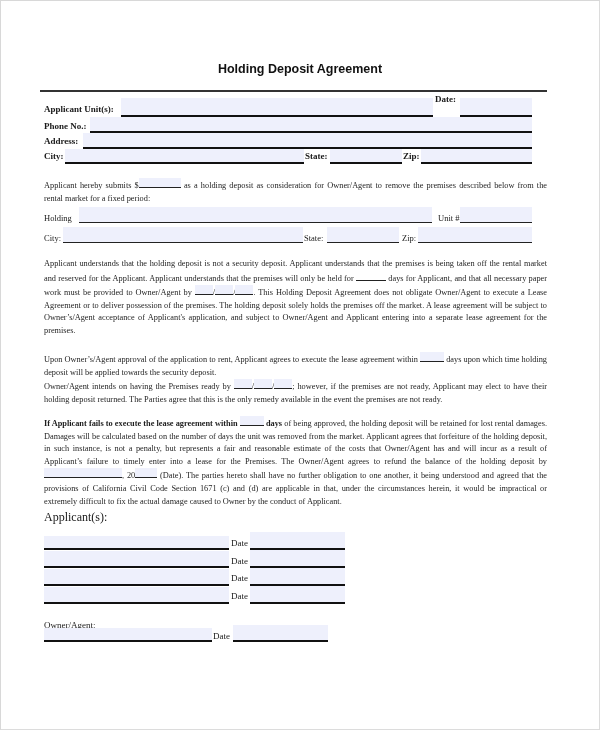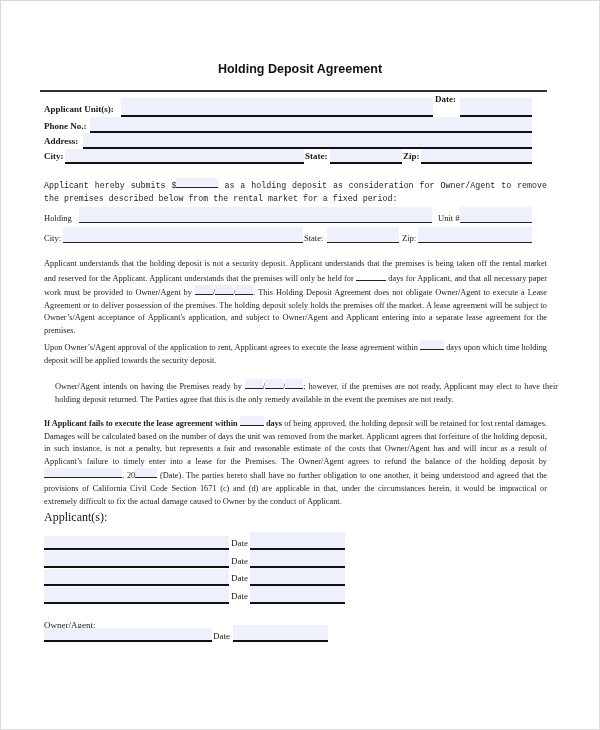--- a/index.html
+++ b/index.html
@@ -70,21 +70,21 @@
 <div class="lbl" style="left:44px;top:151px;">City:</div>
 <input class="fld" style="left: 65px; top: 149px; width: 239px; height: 13px;" value="">
 <div class="uline thick" style="left:65px;top:162px;width:239px;"></div>
 <div class="lbl" style="left:305px;top:151px;">State:</div>
 <input class="fld" style="left: 330px; top: 149px; width: 72px; height: 13px;" value="">
 <div class="uline thick" style="left:330px;top:162px;width:72px;"></div>
 <div class="lbl" style="left:403px;top:151px;">Zip:</div>
 <input class="fld" style="left: 421px; top: 149px; width: 111px; height: 13px;" value="">
 <div class="uline thick" style="left:421px;top:162px;width:111px;"></div>
 
-<div class="para" style="top:178px;font-family:Liberation Mono, monospace;">
+<div class="para" style="top:178px;">
   <span>Applicant hereby submits $</span><span class="blank" style="width:42px;"></span><span> as a holding deposit as consideration for Owner/Agent to remove the premises described below from the rental market for a fixed period:</span>
 </div>
 
 <div class="lbln" style="left:44px;top:213px;">Holding</div>
 <input class="fld" style="left: 79px; top: 207px; width: 353px; height: 16px;" value="">
 <div class="uline" style="left:79px;top:222px;width:353px;"></div>
 <div class="lbln" style="left:438px;top:213px;font-family:Liberation Serif, serif;">Unit #</div>
 <input class="fld" style="left: 460px; top: 207px; width: 72px; height: 16px;" value="">
 <div class="uline" style="left:460px;top:222px;width:72px;"></div>
 
@@ -95,25 +95,25 @@
 <input class="fld" style="left: 327px; top: 227px; width: 72px; height: 16px;" value="">
 <div class="uline" style="left:327px;top:242px;width:72px;"></div>
 <div class="lbln" style="left:402px;top:233px;">Zip:</div>
 <input class="fld" style="left: 418px; top: 227px; width: 114px; height: 16px;" value="">
 <div class="uline" style="left:418px;top:242px;width:114px;"></div>
 
 <div class="para" style="top:258px;">
   <span>Applicant understands that the holding deposit is not a security deposit.  Applicant understands that the premises is being taken off the rental market and reserved for the Applicant.  Applicant understands that the premises will only be held for </span><span class="blank plain" style="width:30px;"></span><span> days for Applicant, and that all necessary paper work must be provided to Owner/Agent by </span><span class="blank" style="width:18px;"></span><span>/</span><span class="blank" style="width:18px;"></span><span>/</span><span class="blank" style="width:18px;"></span><span>.  This Holding Deposit Agreement does not obligate Owner/Agent to execute a Lease Agreement or to deliver possession of the premises.  The holding deposit solely holds the premises off the market.  A lease agreement will be subject to Owner’s/Agent acceptance of Applicant's application, and subject to Owner/Agent and Applicant entering into a separate lease agreement for the premises.</span>
 </div>
 
-<div class="para" style="top:340px;">
+<div class="para" style="top:352px;">
   <span>Upon Owner’s/Agent approval of the application to rent, Applicant agrees to execute the lease agreement within </span><span class="blank" style="width:24px;"></span><span> days upon which time holding deposit will be applied towards the security deposit.</span>
 </div>
 
-<div class="para" style="top:379px;margin-left:11px;">
+<div class="para" style="top:379px;">
   <span>Owner/Agent intends on having the Premises ready by </span><span class="blank" style="width:18px;"></span><span>/</span><span class="blank" style="width:18px;"></span><span>/</span><span class="blank" style="width:18px;"></span><span>; however, if the premises are not ready, Applicant may elect to have their holding deposit returned.  The Parties agree that this is the only remedy available in the event the premises are not ready.</span>
 </div>
 
 <div class="para" style="top:416px;">
   <b>If Applicant fails to execute the lease agreement within </b><span class="blank" style="width:24px;"></span><b> days</b><span> of being approved, the holding deposit will be retained for lost rental damages.  Damages will be calculated based on the number of days the unit was removed from the market.    Applicant agrees that forfeiture of the holding deposit, in such instance, is not a penalty, but represents a fair and reasonable estimate of the costs that Owner/Agent has and will incur as a result of Applicant’s failure to timely enter into a lease for the Premises. The Owner/Agent agrees to refund the balance of the holding deposit by </span><span class="blank" style="width:78px;"></span><span>, 20</span><span class="blank" style="width:22px;"></span><span> (Date).  The parties hereto shall have no further obligation to one another, it being understood and agreed that the provisions of California Civil Code Section 1671 (c) and (d) are applicable in that, under the circumstances herein, it would be impractical or extremely difficult to fix the actual damage caused to Owner by the conduct of Applicant.</span>
 </div>
 
 <div class="lbln" style="left:44px;top:512px;font-size:12px;">Applicant(s):</div>
 
 <div>

